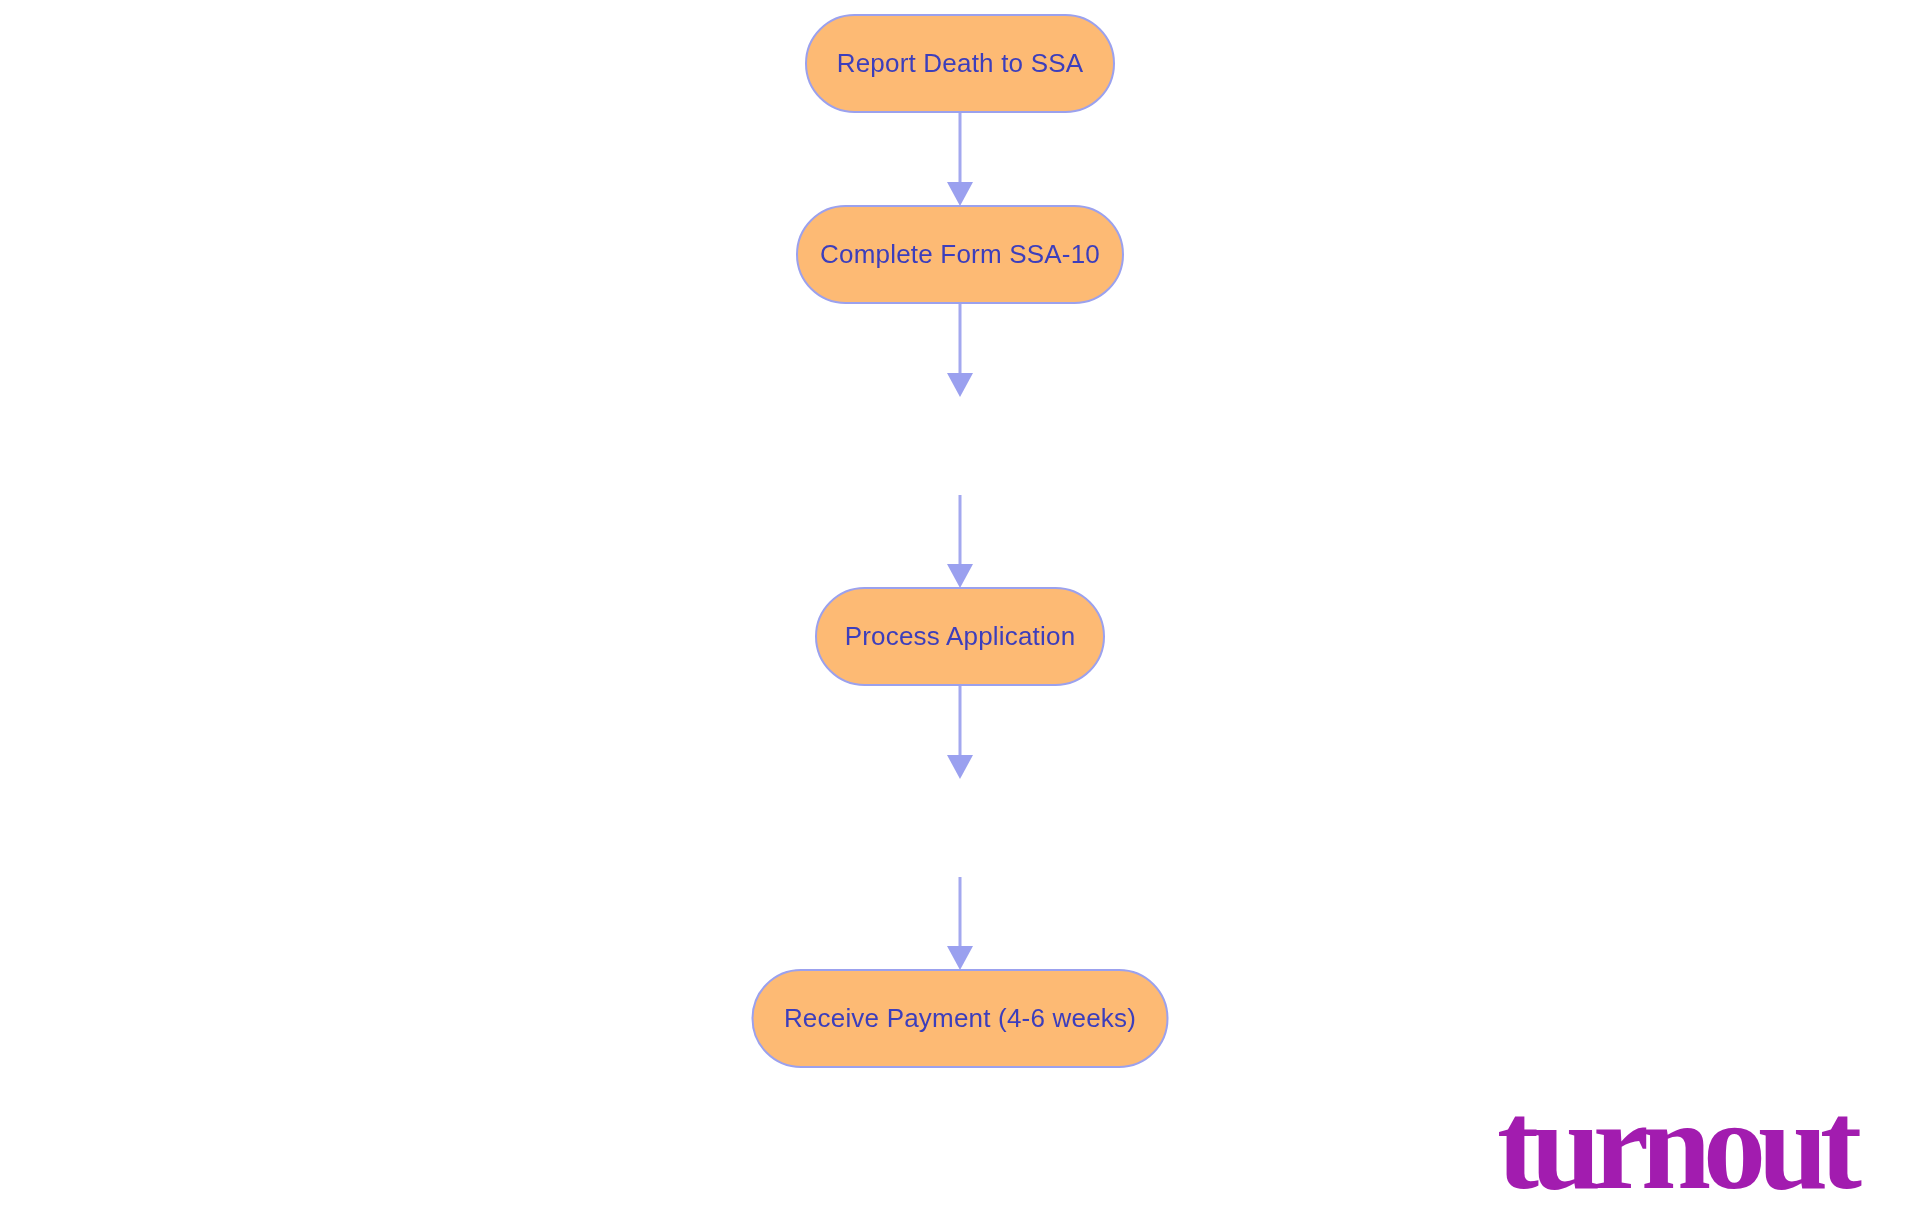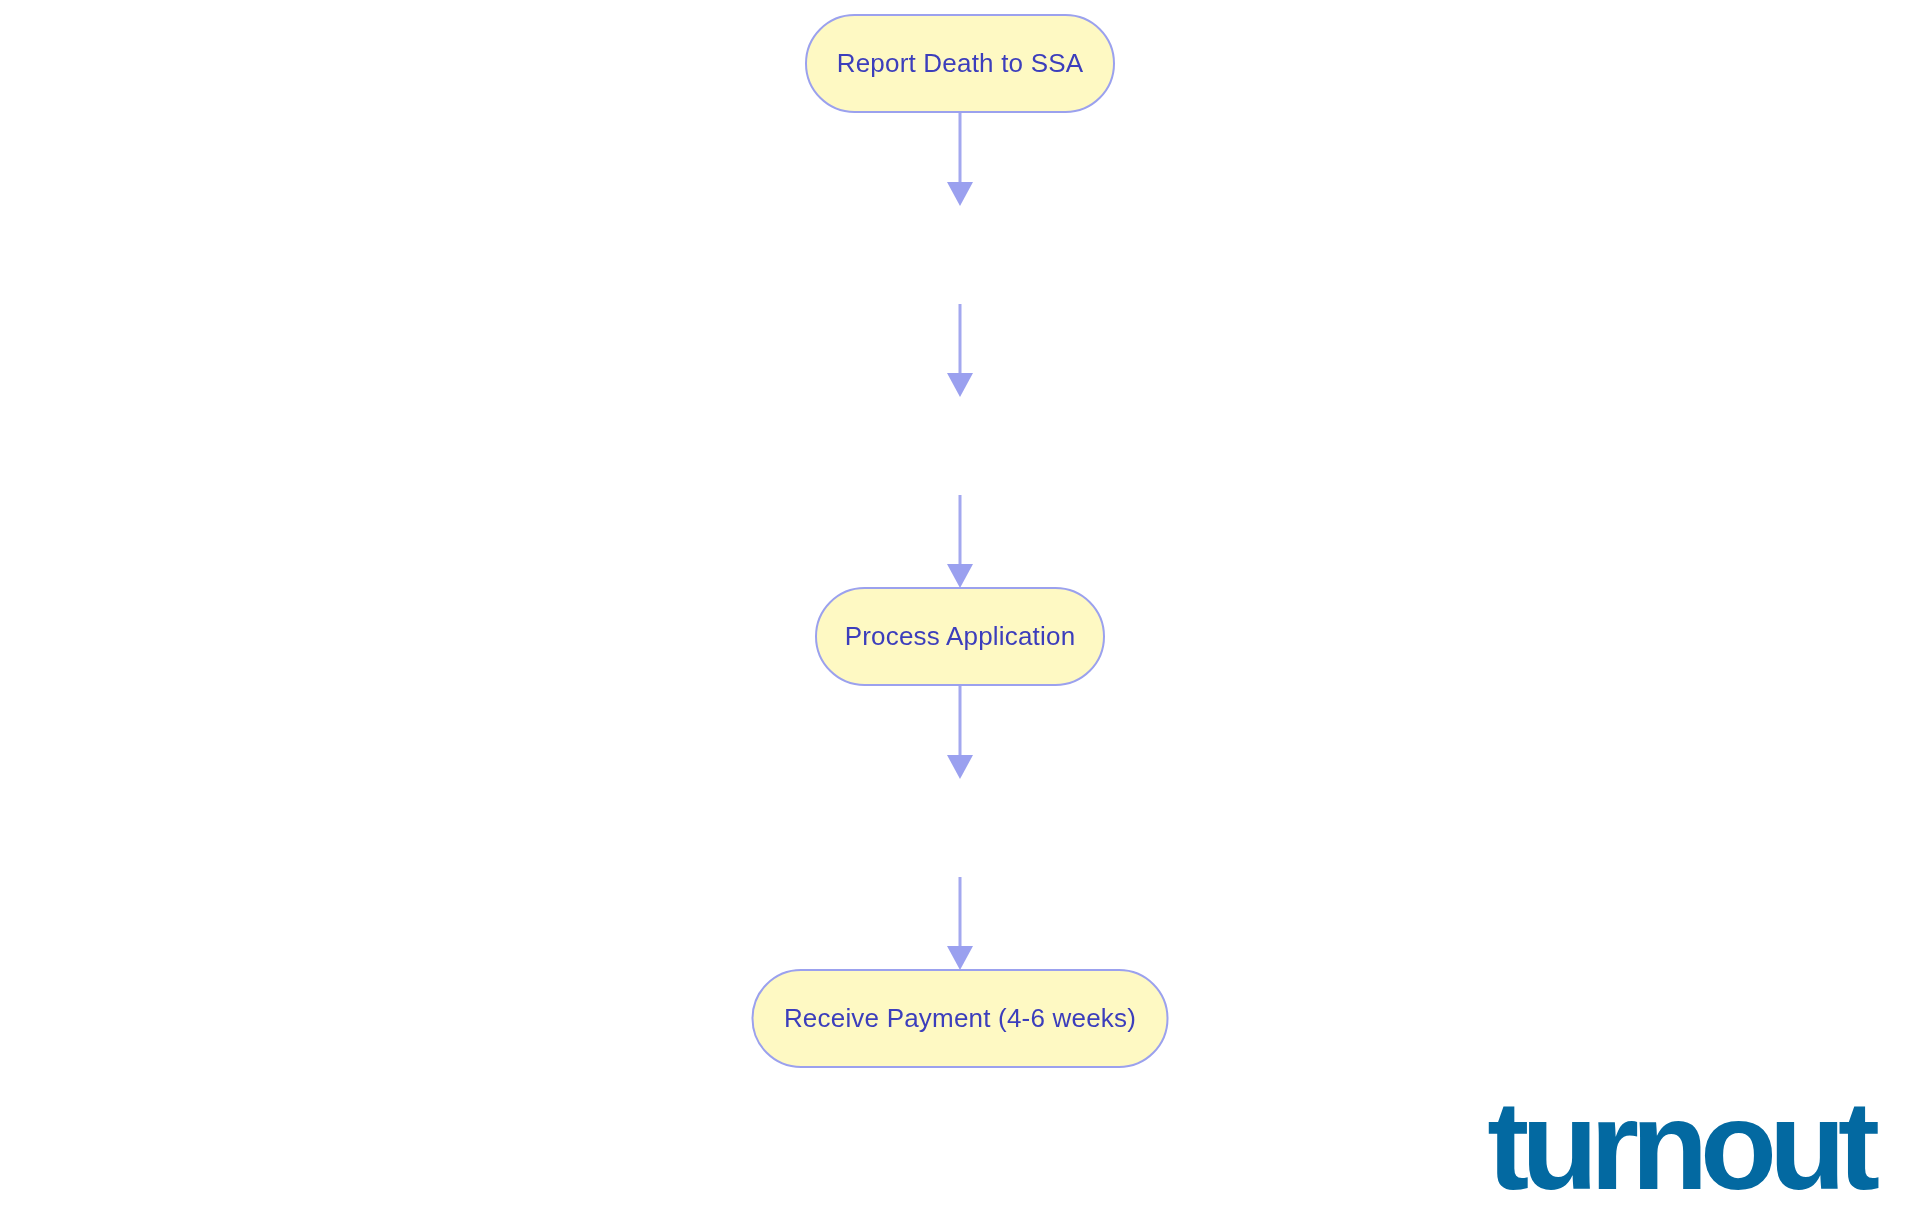--- a/index.html
+++ b/index.html
@@ -15,21 +15,21 @@
     position: absolute;
     left: 0; top: 0;
     width: 1920px;
     height: 1215px;
   }
   .flow-node {
     position: absolute;
     left: 50%;
     transform: translateX(-50%);
     height: 99px;
-    background: #fef9c3;
+    background: #fdba74;
     border: 2px solid #9ba1ee;
     border-radius: 50px;
     color: #3c3ebc;
     font-size: 26px;
     letter-spacing: 0.2px;
     display: flex;
     align-items: center;
     justify-content: center;
     white-space: nowrap;
     text-align: center;
@@ -69,44 +69,47 @@
     bottom: 0;
     width: 0;
     height: 0;
     border-left: 13px solid transparent;
     border-right: 13px solid transparent;
     border-top: 24px solid #9aa0ef;
   }
 
   .brand-logo {
     position: absolute;
-    right: 48px;
+    right: 66px;
     bottom: 6px;
-    color: #0369a1;
-    font-family: Liberation Sans, sans-serif;
+    color: #a21caf;
+    font-family: Liberation Serif, serif;
     font-weight: bold;
     font-size: 126px;
     letter-spacing: -8px;
     line-height: 1;
   }
 </style>
 </head>
 <body>
 
 <div class="canvas">
 
   <div class="flow-node n1">
     <span>Report Death to SSA</span>
   </div>
 
   <div class="flow-arrow a1">
     <div class="shaft"></div>
     <div class="head"></div>
   </div>
 
+  <div class="flow-node n2">
+    <span>Complete Form SSA-10</span>
+  </div>
 
   <div class="flow-arrow a2">
     <div class="shaft"></div>
     <div class="head"></div>
   </div>
 
 
   <div class="flow-arrow a3">
     <div class="shaft"></div>
     <div class="head"></div>

